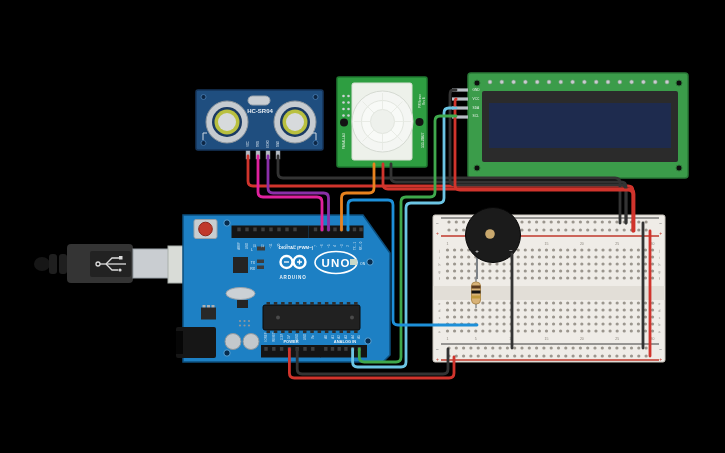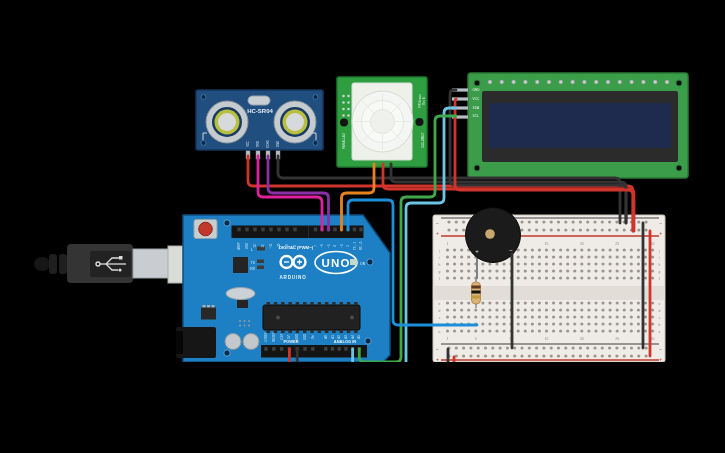--- a/index.html
+++ b/index.html
@@ -1,17 +1,17 @@
 <!DOCTYPE html>
 <html><head>
 <meta charset="utf-8">
 <style>
   html,body{margin:0;padding:0;background:#000;}
   body{font-family:"Liberation Sans", sans-serif;}
-  #stage{position:relative;width:725px;height:362px;background:#000;overflow:hidden;}
+  #stage{position:relative;width:725px;height:453px;background:#000;overflow:hidden;}
   svg text{user-select:none;}
 </style>
 </head>
 <body>
 
 <div id="stage">
 <svg width="725" height="453" viewBox="0 0 725 453" xmlns="http://www.w3.org/2000/svg">
   <rect x="0" y="0" width="725" height="453" fill="#000000"></rect>
 
   <g>

